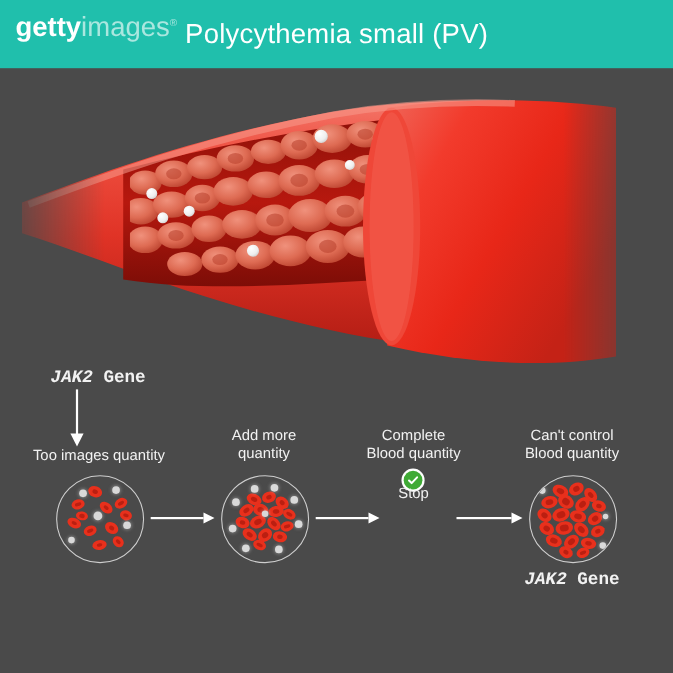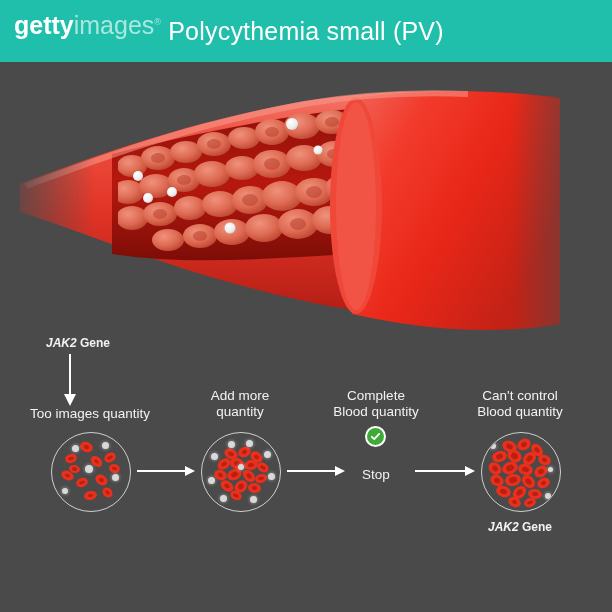--- a/index.html
+++ b/index.html
@@ -35,29 +35,29 @@
   .vessel-wrap{position:absolute;left:0;top:62px;width:612px;height:285px;}
   .vessel-wrap svg{display:block;}
 
   
   .diagram{position:absolute;left:0;top:330px;width:612px;height:282px;}
 
   .lbl{
     position:absolute;color:#f2f2f2;font-size:13.5px;line-height:16px;
     text-align:center;white-space:nowrap;
   }
-  .lbl.bold{font-weight:700;font-size:12px;}
+  .lbl.bold{font-weight:700;font-size:16px;font-family:Liberation Mono, monospace;}
   .lbl .ital{font-style:italic;font-weight:700;}
 
   .jak2-top{left:46px;top:5px;text-align:left;}
   .cap1{left:0px;top:76px;width:180px;}
   .cap2{left:180px;top:58px;width:120px;}
   .cap3{left:305px;top:58px;width:142px;}
   .cap4{left:450px;top:58px;width:140px;}
-  .stoplbl{left:316px;top:137px;width:120px;}
+  .stoplbl{left:316px;top:111px;width:120px;}
   .mutlbl{left:442px;top:189px;width:156px;}
 
   .circle{
     position:absolute;width:78px;height:78px;border-radius:50%;
     border:1px solid rgba(235,235,235,.82);
     overflow:hidden;
   }
   .c1{left:51px;top:102px;}
   .c2{left:201px;top:102px;}
   .c4{left:481px;top:102px;}

